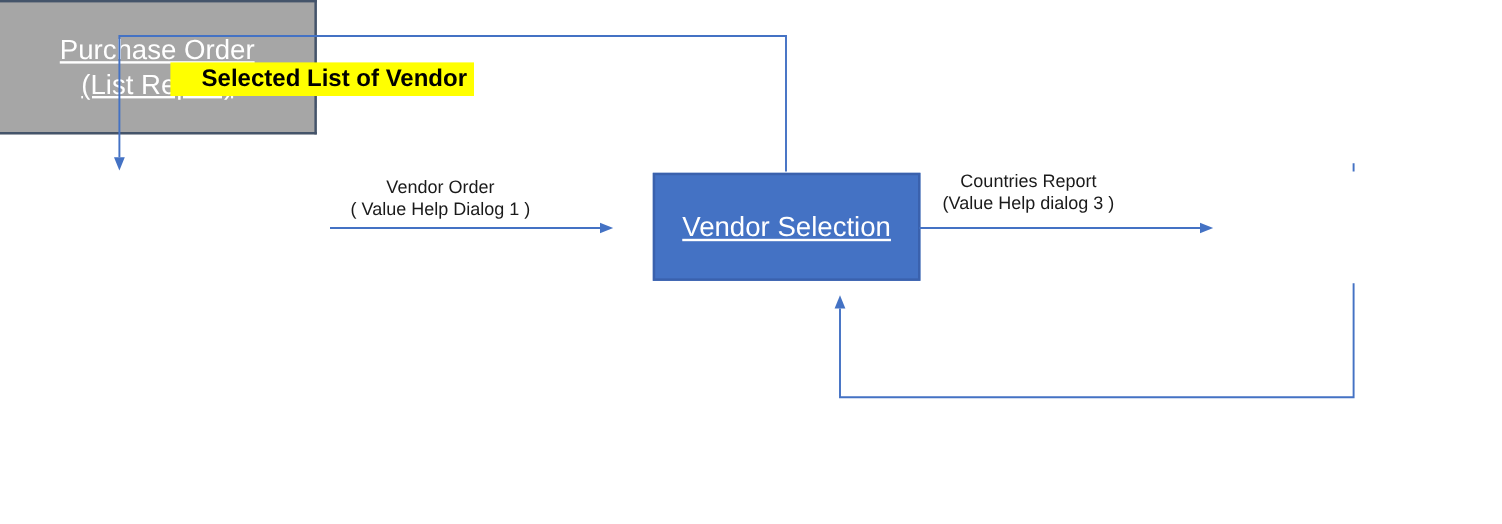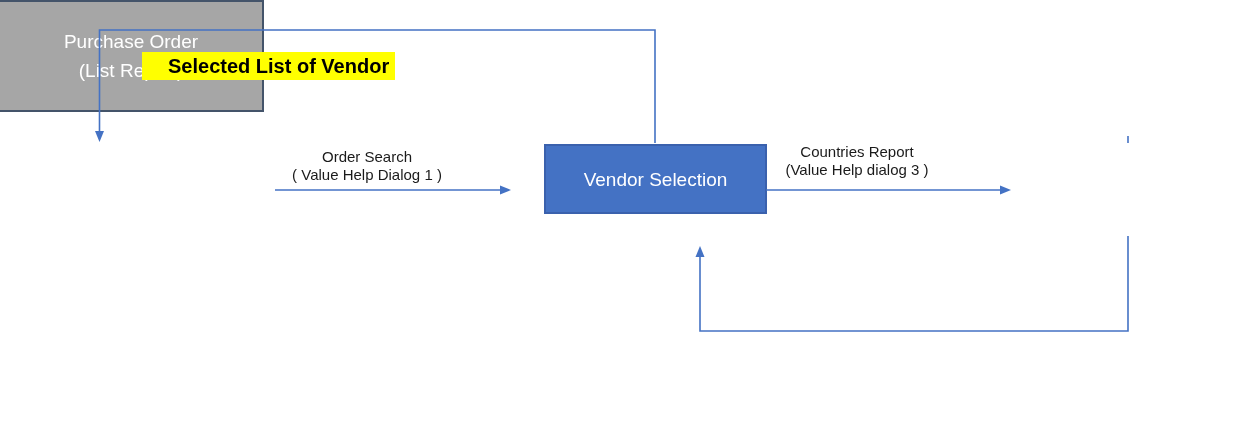--- a/index.html
+++ b/index.html
@@ -10,35 +10,36 @@
     background:#ffffff;
     overflow:hidden;
   }
   .node{
     position:absolute;
     box-sizing:border-box;
     display:flex;flex-direction:column;
     align-items:center;justify-content:center;
     text-align:left;
     color:#ffffff;
-    font-size:19px;
+    font-size:23px;
     line-height:29px;
     z-index:1;
+    text-decoration:underline;
   }
   .node.blue{
     background:#4472c4;
     border:2px solid #3a61ad;
   }
   .node.gray{
     background:#a6a6a6;
     border:2px solid #44546a;
   }
   #node-vendor{left:0;top:143;width:264px;height:90px;border-left:none;}
   #node-purchase{left:0;top:233;width:264px;height:112px;border-left:none;}
-  #node-vendor-selection{left:544px;top:144px;width:223px;height:70px;}
+  #node-vendor-selection{left:544px;top:144px;width:223px;height:90px;}
   #node-countries-selection{left:1029px;top:144px;width:203px;height:91px;}
 
   .edge-label{
     position:absolute;
     text-align:center;
     color:#1a1a1a;
     font-size:15px;
     line-height:18px;
     z-index:3;
   }
@@ -112,21 +113,21 @@
 
     <g>
       <line x1="1128" y1="136" x2="1128" y2="143"></line>
       <line class="through-box" x1="1128" y1="146" x2="1128" y2="233"></line>
       <polyline points="1128,236 1128,331 700,331 700,257"></polyline>
       <polygon points="700,246 695.5,257 704.5,257"></polygon>
     </g>
   </svg>
 
   <div class="edge-label" id="label-vendor-search">
-    <div>Order Search</div>
+    <div>Vendor Order</div>
     <div>( Value Help Dialog 1 )</div>
   </div>
 
   <div class="edge-label" id="label-countries-search">
     <div>Countries Report</div>
     <div>(Value Help dialog 3 )</div>
   </div>
 
   <div class="highlight-label" id="label-selected-vendor">Selected List of Vendor</div>
 

